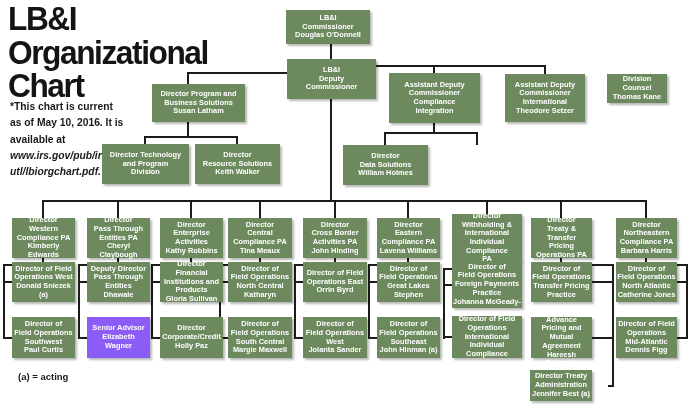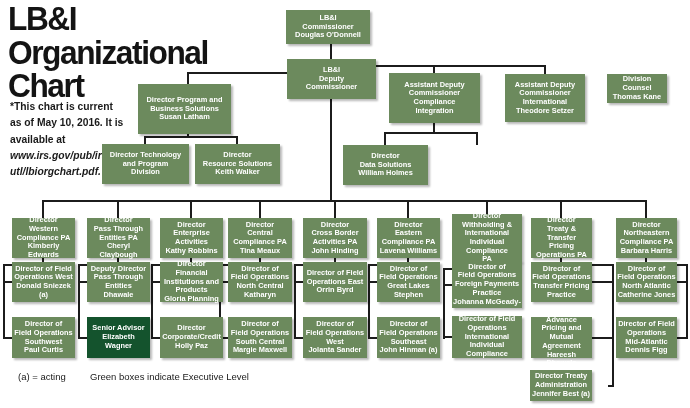--- a/index.html
+++ b/index.html
@@ -7,24 +7,24 @@
         font-family:"Liberation Sans",sans-serif;}
   #title{position:absolute;left:8px;top:2px;width:250px;font-size:33px;line-height:1.02;
          font-weight:900;letter-spacing:-1.5px;color:#141414;transform:scaleX(.96);transform-origin:left top;}
   #note{position:absolute;left:10px;top:99px;width:115px;font-size:10.3px;font-weight:700;
         line-height:1.58;color:#1a1a1a;}
   #note .url{font-style:italic;}
   .bx{position:absolute;display:flex;align-items:center;justify-content:center;text-align:center;
       white-space:pre-line;color:#ffffff;font-size:7.4px;font-weight:700;line-height:1.18;
       box-shadow:2px 2px 2px rgba(0,0,0,.28);padding:1px;box-sizing:border-box;}
   .g{background:#6c8a5d;}
-  .t{background:#14532d;}
+  .t{background:#8b5cf6;}
   .lv{position:absolute;width:2px;background:#1c1c1c;}
   .lh{position:absolute;height:2px;background:#1c1c1c;}
-  .legend{position:absolute;font-size:9.5px;font-weight:400;color:#1a1a1a;}
+  .legend{position:absolute;font-size:9.5px;font-weight:700;color:#1a1a1a;}
 </style>
 </head>
 <body>
 
 <div id="page">
 
   <div id="title">LB&amp;I Organizational Chart</div>
   <div id="note"><span>*This chart is current as of May 10, 2016. It is available at </span><span class="url">www.irs.gov/pub/irs-utl/lbiorgchart.pdf.</span></div>
 
   <div>
@@ -119,21 +119,21 @@
   <div class="bx g" style="left:389px;top:73px;width:91px;height:50px">Assistant Deputy
 Commissioner
 Compliance
 Integration</div>
   <div class="bx g" style="left:505px;top:74px;width:80px;height:48px">Assistant Deputy
 Commissioner
 International
 Theodore Setzer</div>
   <div class="bx g" style="left:607px;top:74px;width:60px;height:29px">Division Counsel
 Thomas Kane</div>
-  <div class="bx g" style="left:138px;top:84px;width:93px;height:50px">Director Program and
+  <div class="bx g" style="left:152px;top:84px;width:93px;height:38px">Director Program and
 Business Solutions
 Susan Latham</div>
   <div class="bx g" style="left:102px;top:144px;width:87px;height:40px">Director Technology
 and Program
 Division</div>
   <div class="bx g" style="left:195px;top:144px;width:85px;height:40px">Director
 Resource Solutions
 Keith Walker</div>
   <div class="bx g" style="left:343px;top:145px;width:85px;height:40px">Director
 Data Solutions
@@ -180,21 +180,21 @@
   <div class="bx g" style="left:12px;top:262px;width:63px;height:40px">Director of Field
 Operations West
 Donald Sniezek (a)</div>
   <div class="bx g" style="left:87px;top:262px;width:63px;height:40px">Deputy Director
 Pass Through
 Entities
 Dhawale</div>
   <div class="bx g" style="left:160px;top:262px;width:63px;height:40px">Director Financial
 Institutions and
 Products
-Gloria Planning</div>
+Gloria Sullivan</div>
   <div class="bx g" style="left:228px;top:262px;width:64px;height:40px">Director of
 Field Operations
 North Central
 Katharyn</div>
   <div class="bx g" style="left:303px;top:262px;width:64px;height:40px">Director of Field
 Operations East
 Orrin Byrd</div>
   <div class="bx g" style="left:377px;top:262px;width:63px;height:40px">Director of
 Field Operations
 Great Lakes
@@ -245,15 +245,14 @@
   <div class="bx g" style="left:616px;top:317px;width:61px;height:41px">Director of Field
 Operations
 Mid-Atlantic
 Dennis Figg</div>
 
   <div class="bx g" style="left:530px;top:370px;width:62px;height:31px">Director Treaty
 Administration
 Jennifer Best (a)</div>
 
   <div class="legend" style="left:18px;top:371px">(a) = acting</div>
-  <div class="legend" style="left:90px;top:371px">Green boxes indicate Executive Level</div>
 
 </div>
 
 </body></html>

